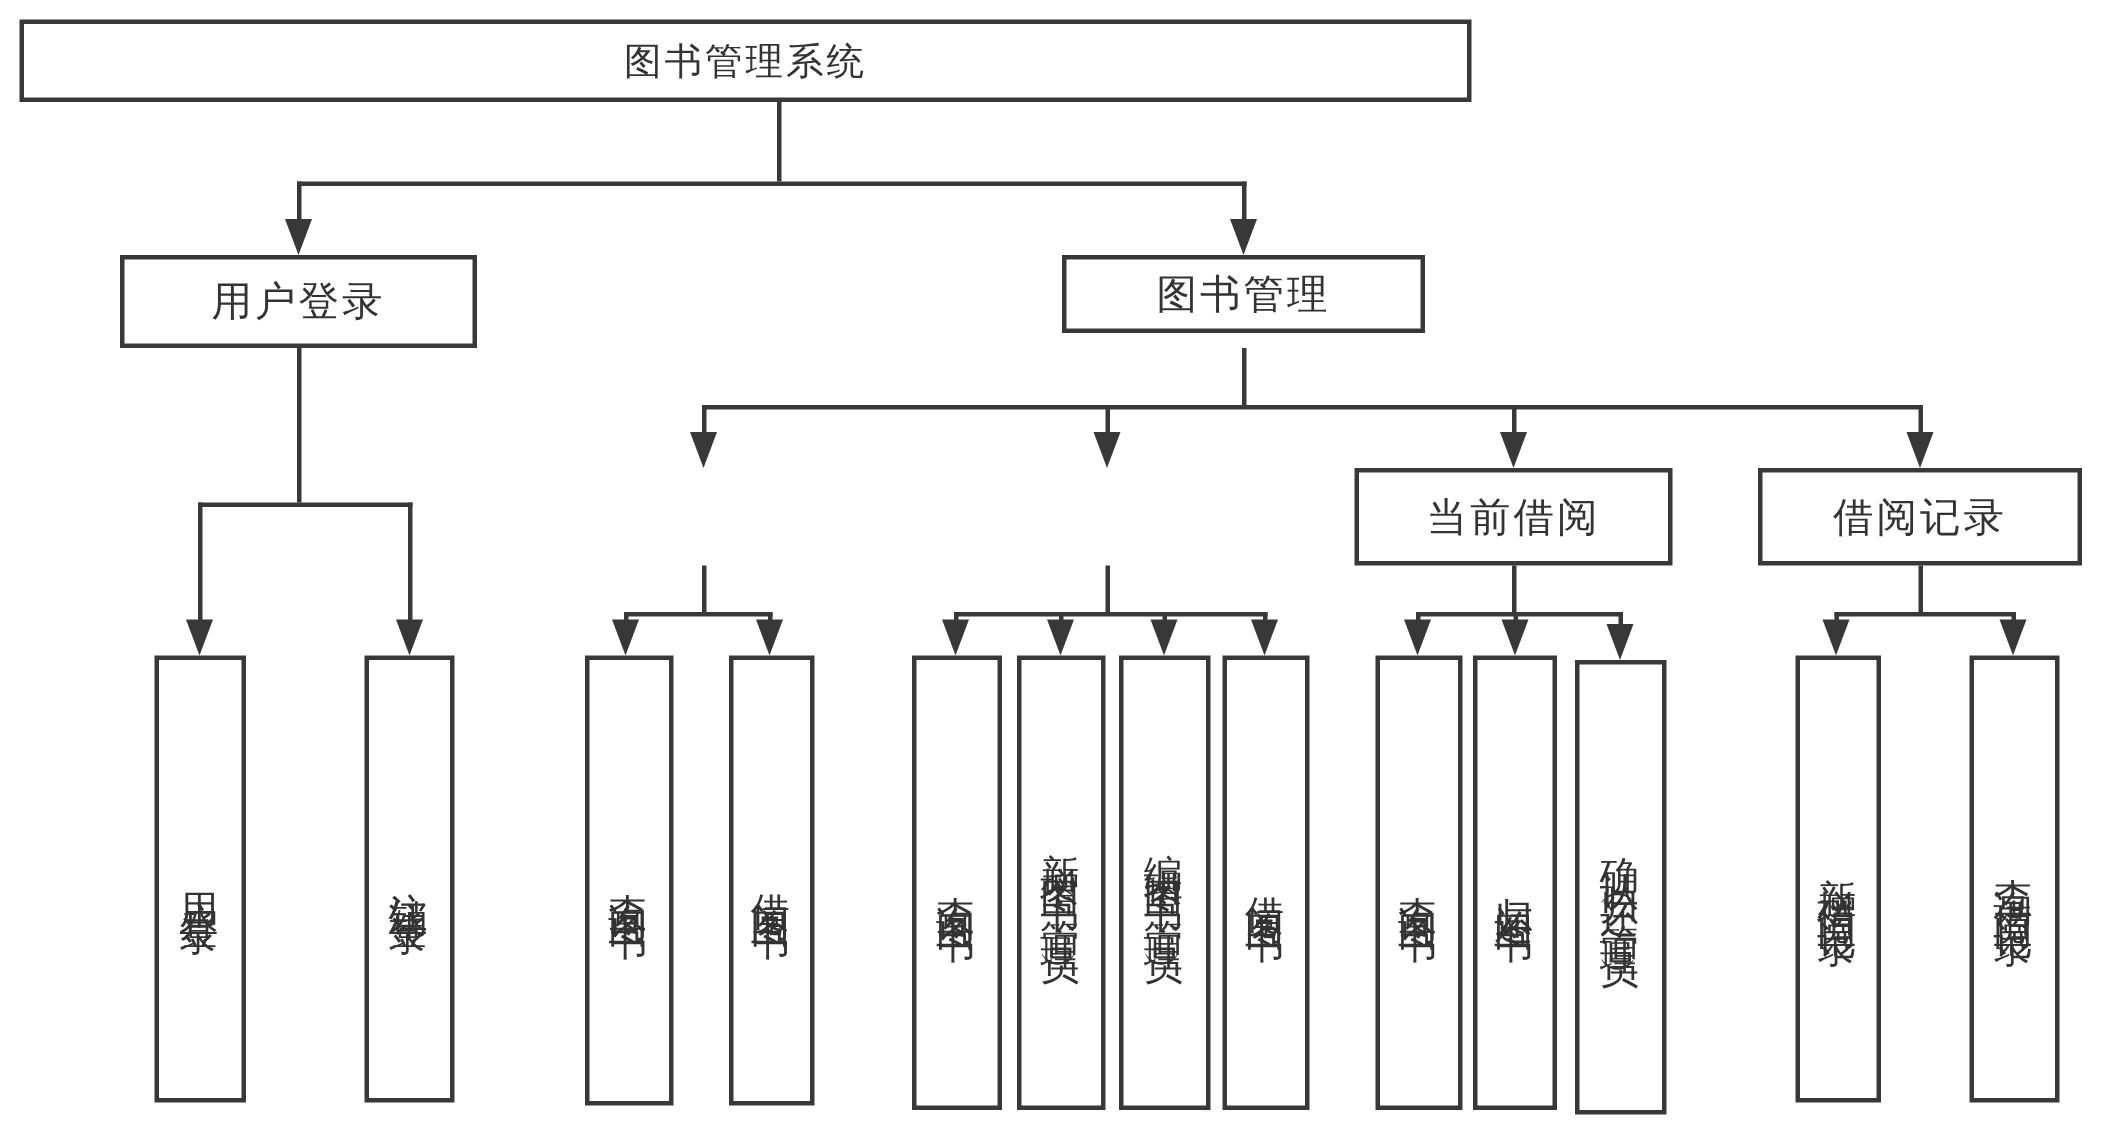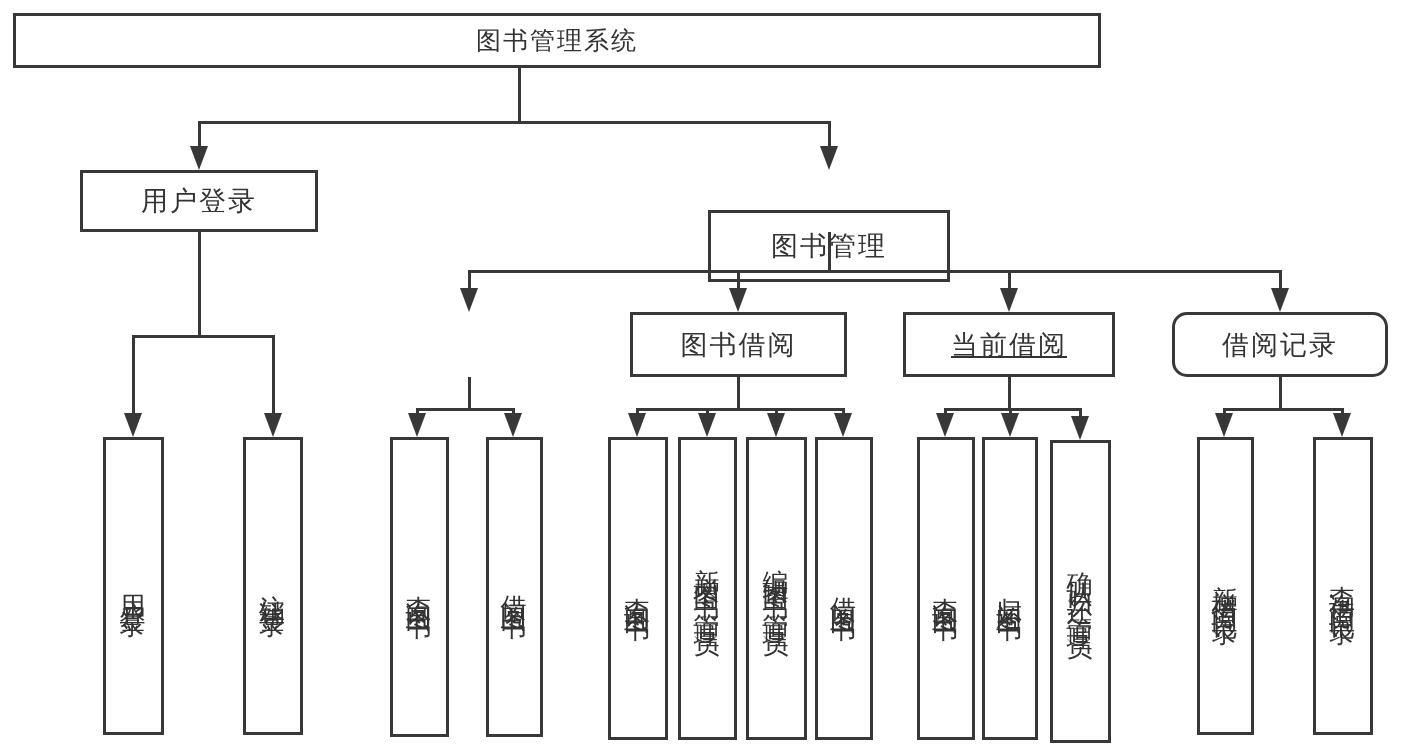--- a/index.html
+++ b/index.html
@@ -53,53 +53,52 @@
     letter-spacing:1px;
     white-space:nowrap;
     z-index:5;
   }
 </style>
 </head>
 <body>
 
 <div class="canvas">
 
-  <div class="box box--root" style="left:13px;top:13px;width:1088px;height:55px;">图书管理系统</div>
+  <div class="box box--root" style="left:13px;top:13px;width:968px;height:55px;">图书管理系统</div>
 
   <div class="vline" style="left:518px;top:68px;height:53px;"></div>
   <div class="hline" style="left:198px;top:121px;width:633px;"></div>
   <div class="vline" style="left:198px;top:121px;height:26px;"></div>
   <div class="arrow" style="left:190px;top:146px;"></div>
   <div class="vline" style="left:828px;top:121px;height:26px;"></div>
   <div class="arrow" style="left:820px;top:146px;"></div>
 
   <div class="box box--h" style="left:80px;top:170px;width:238px;height:62px;">用户登录</div>
-  <div class="box box--h" style="left:708px;top:170px;width:242px;height:72px;margin-top:40px;">图书管理</div>
+  <div class="box box--h" style="left:708px;top:170px;width:242px;height:52px;">图书管理</div>
 
   <div class="vline" style="left:198px;top:232px;height:103px;"></div>
   <div class="hline" style="left:132px;top:335px;width:143px;"></div>
   <div class="vline" style="left:132px;top:335px;height:79px;"></div>
   <div class="arrow" style="left:124px;top:413px;"></div>
   <div class="vline" style="left:272px;top:335px;height:79px;"></div>
   <div class="arrow" style="left:264px;top:413px;"></div>
 
   <div class="vline" style="left:828px;top:232px;height:38px;"></div>
   <div class="hline" style="left:468px;top:270px;width:814px;"></div>
   <div class="vline" style="left:468px;top:270px;height:20px;"></div>
   <div class="arrow" style="left:460px;top:288px;"></div>
   <div class="vline" style="left:737px;top:270px;height:20px;"></div>
   <div class="arrow" style="left:729px;top:288px;"></div>
   <div class="vline" style="left:1008px;top:270px;height:20px;"></div>
   <div class="arrow" style="left:1000px;top:288px;"></div>
   <div class="vline" style="left:1279px;top:270px;height:20px;"></div>
   <div class="arrow" style="left:1271px;top:288px;"></div>
 
-  <div class="box box--h" style="left:630px;top:312px;width:217px;height:65px;">图书借阅</div>
-  <div class="box box--h" style="left:903px;top:312px;width:212px;height:65px;text-decoration:underline;">当前借阅</div>
-  <div class="box box--h" style="left:1172px;top:312px;width:216px;height:65px;border-radius:15px;">借阅记录</div>
+  <div class="box box--h" style="left:903px;top:312px;width:212px;height:65px;">当前借阅</div>
+  <div class="box box--h" style="left:1172px;top:312px;width:216px;height:65px;">借阅记录</div>
 
   <div class="vline" style="left:468px;top:377px;height:31px;"></div>
   <div class="hline" style="left:416px;top:408px;width:99px;"></div>
   <div class="vline" style="left:416px;top:408px;height:8px;"></div>
   <div class="arrow" style="left:408px;top:413px;"></div>
   <div class="vline" style="left:512px;top:408px;height:8px;"></div>
   <div class="arrow" style="left:504px;top:413px;"></div>
 
   <div class="vline" style="left:737px;top:377px;height:31px;"></div>
   <div class="hline" style="left:636px;top:408px;width:209px;"></div>

